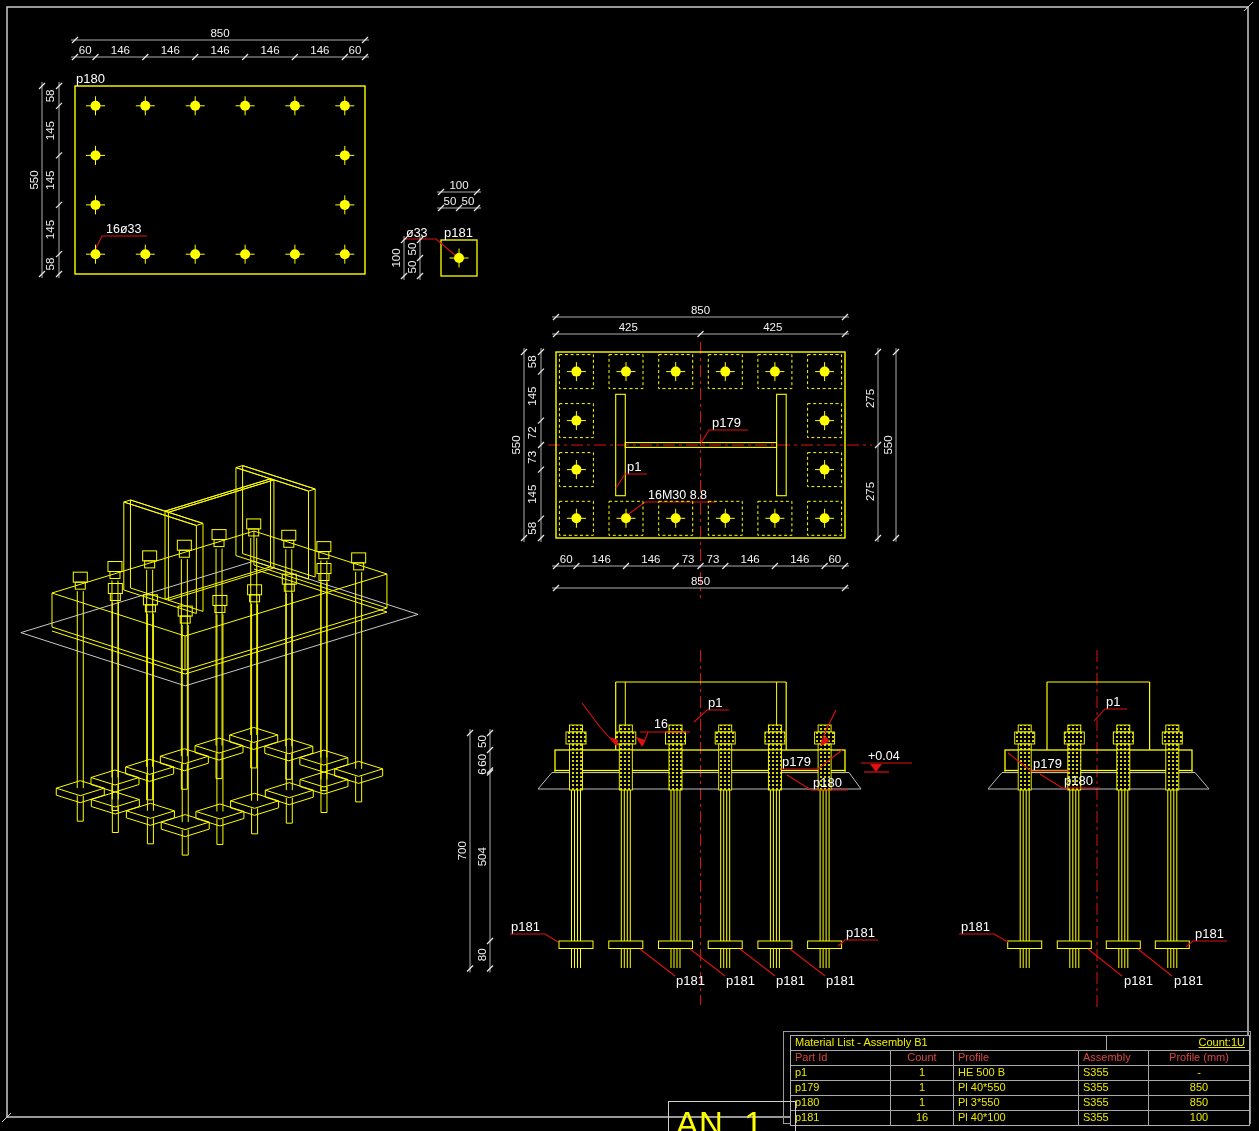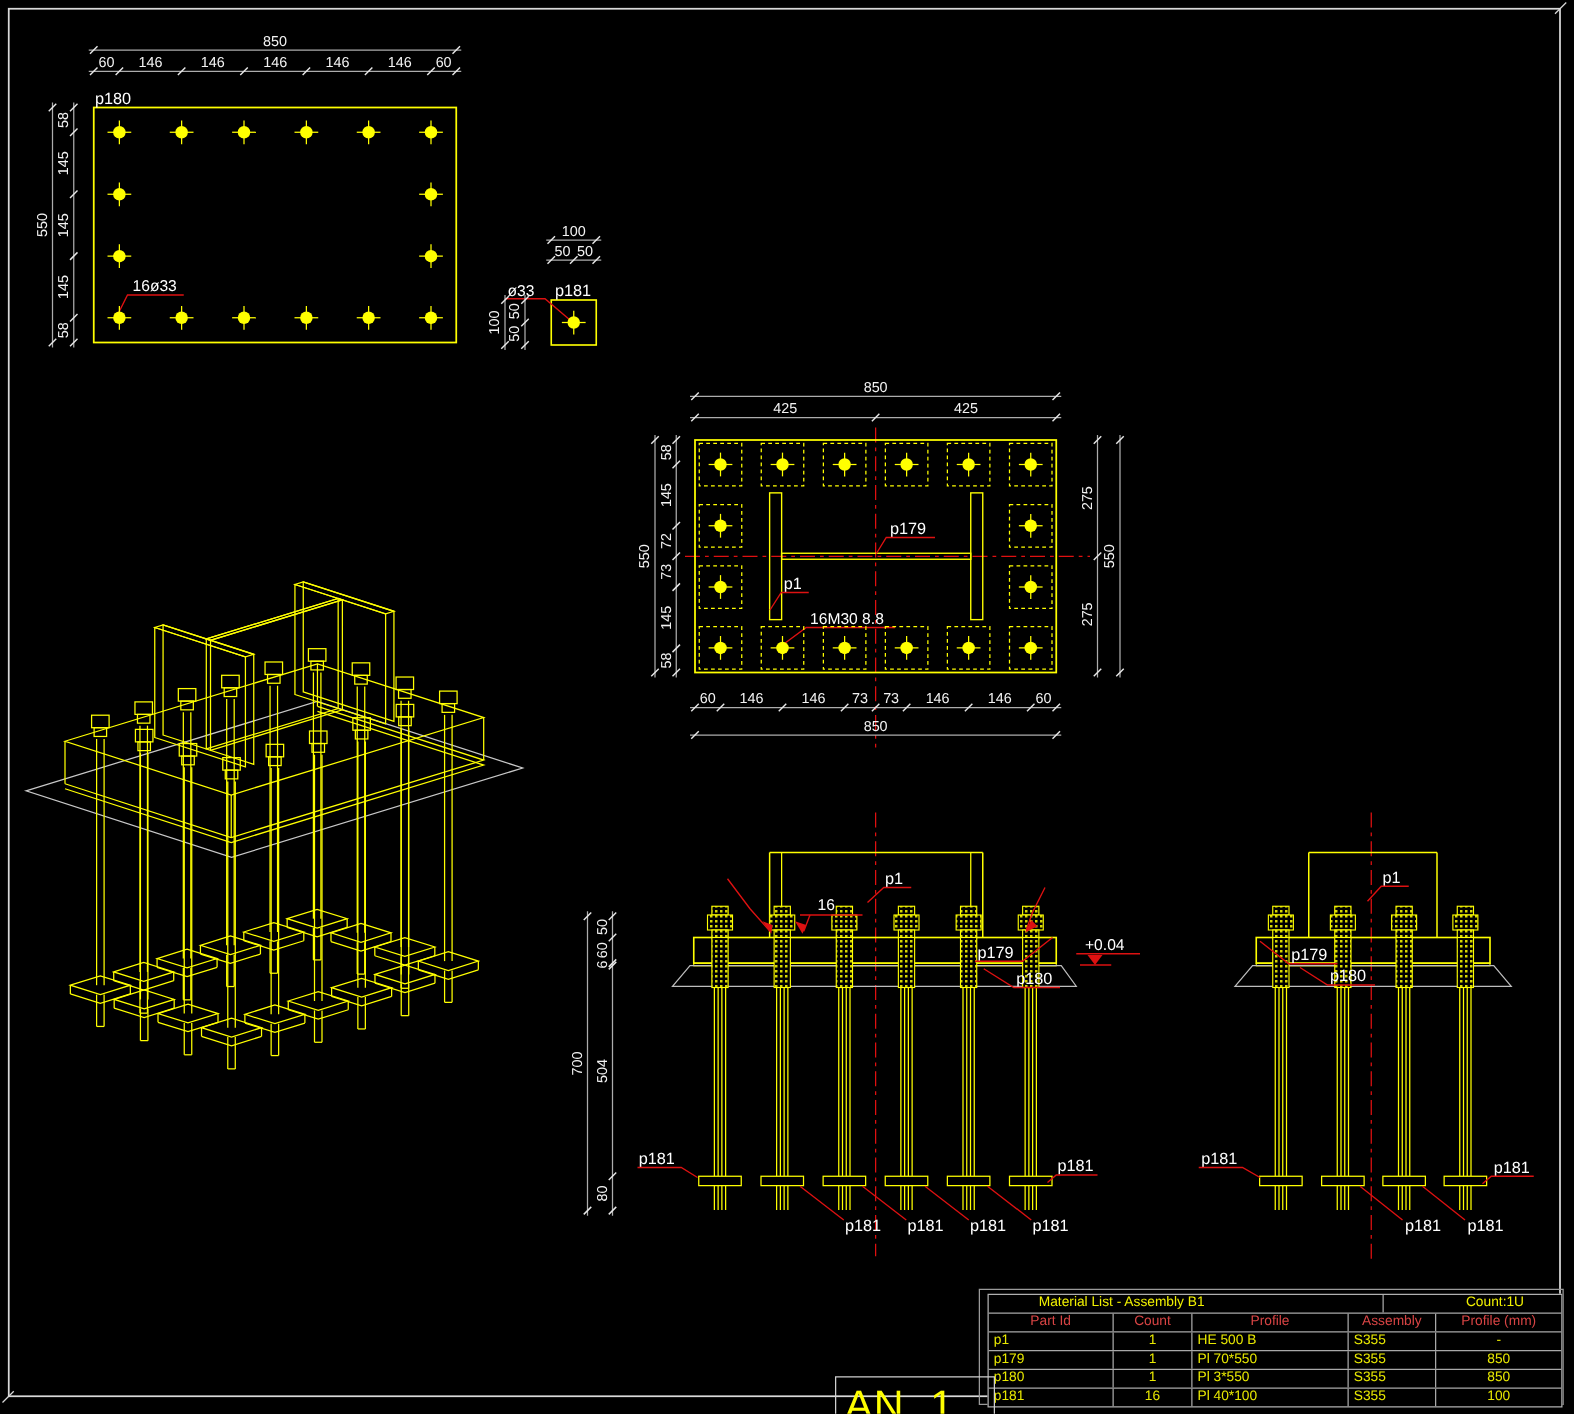--- a/index.html
+++ b/index.html
@@ -10,23 +10,23 @@
   .note{fill:#ffffff;font-size:12.5px;}
   #mtable-outer{position:absolute;left:783px;top:1031px;width:466px;height:91px;border:1px solid #9a9a9a;}
   #mtable{position:absolute;left:790px;top:1035px;width:458px;background:#000;border:1px solid #b0b0b0;font-size:11px;line-height:13px;color:#e8e800;}
   .trow{display:grid;height:14px;border-bottom:1px solid #a8a8a8;}
   .trow:last-child{border-bottom:none;}
   .trow-title{grid-template-columns:316px 1fr;}
   .trow-cols{grid-template-columns:100px 63px 125px 70px 1fr;}
   .tc{padding:0 4px;white-space:nowrap;overflow:hidden;border-right:1px solid #a8a8a8;}
   .tc:last-child{border-right:none;}
   .tc.r{text-align:center;}
-  .hdr{color:#d84444;text-align:center;}
-  .ttl{color:#f0f000;margin-left:36px;}
-  .cntcell{display:flex;justify-content:center;}
+  .hdr{color:#d84444;}
+  .ttl{color:#f0f000;}
+  .cntcell{display:flex;justify-content:flex-end;text-decoration:underline;}
   #an1-box{position:absolute;left:668px;top:1077px;width:119px;height:44px;border:1px solid #cfcfcf;color:#ffff00;font-size:33px;line-height:44px;padding-left:7px;letter-spacing:1px;margin-top:24px;}
 </style>
 </head>
 <body>
 
 
 
 <svg id="cad" width="1259" height="1131" viewBox="0 0 1259 1131">
   <defs>
     <pattern id="dotpat" width="4" height="4" patternUnits="userSpaceOnUse">
@@ -744,21 +744,21 @@
   <div class="trow trow-cols">
     <div class="tc">p1</div>
     <div class="tc r">1</div>
     <div class="tc">HE 500 B</div>
     <div class="tc">S355</div>
     <div class="tc r">-</div>
   </div>
   <div class="trow trow-cols">
     <div class="tc">p179</div>
     <div class="tc r">1</div>
-    <div class="tc">Pl 70*550</div>
+    <div class="tc">Pl 40*550</div>
     <div class="tc">S355</div>
     <div class="tc r">850</div>
   </div>
   <div class="trow trow-cols">
     <div class="tc">p180</div>
     <div class="tc r">1</div>
     <div class="tc">Pl 3*550</div>
     <div class="tc">S355</div>
     <div class="tc r">850</div>
   </div>

